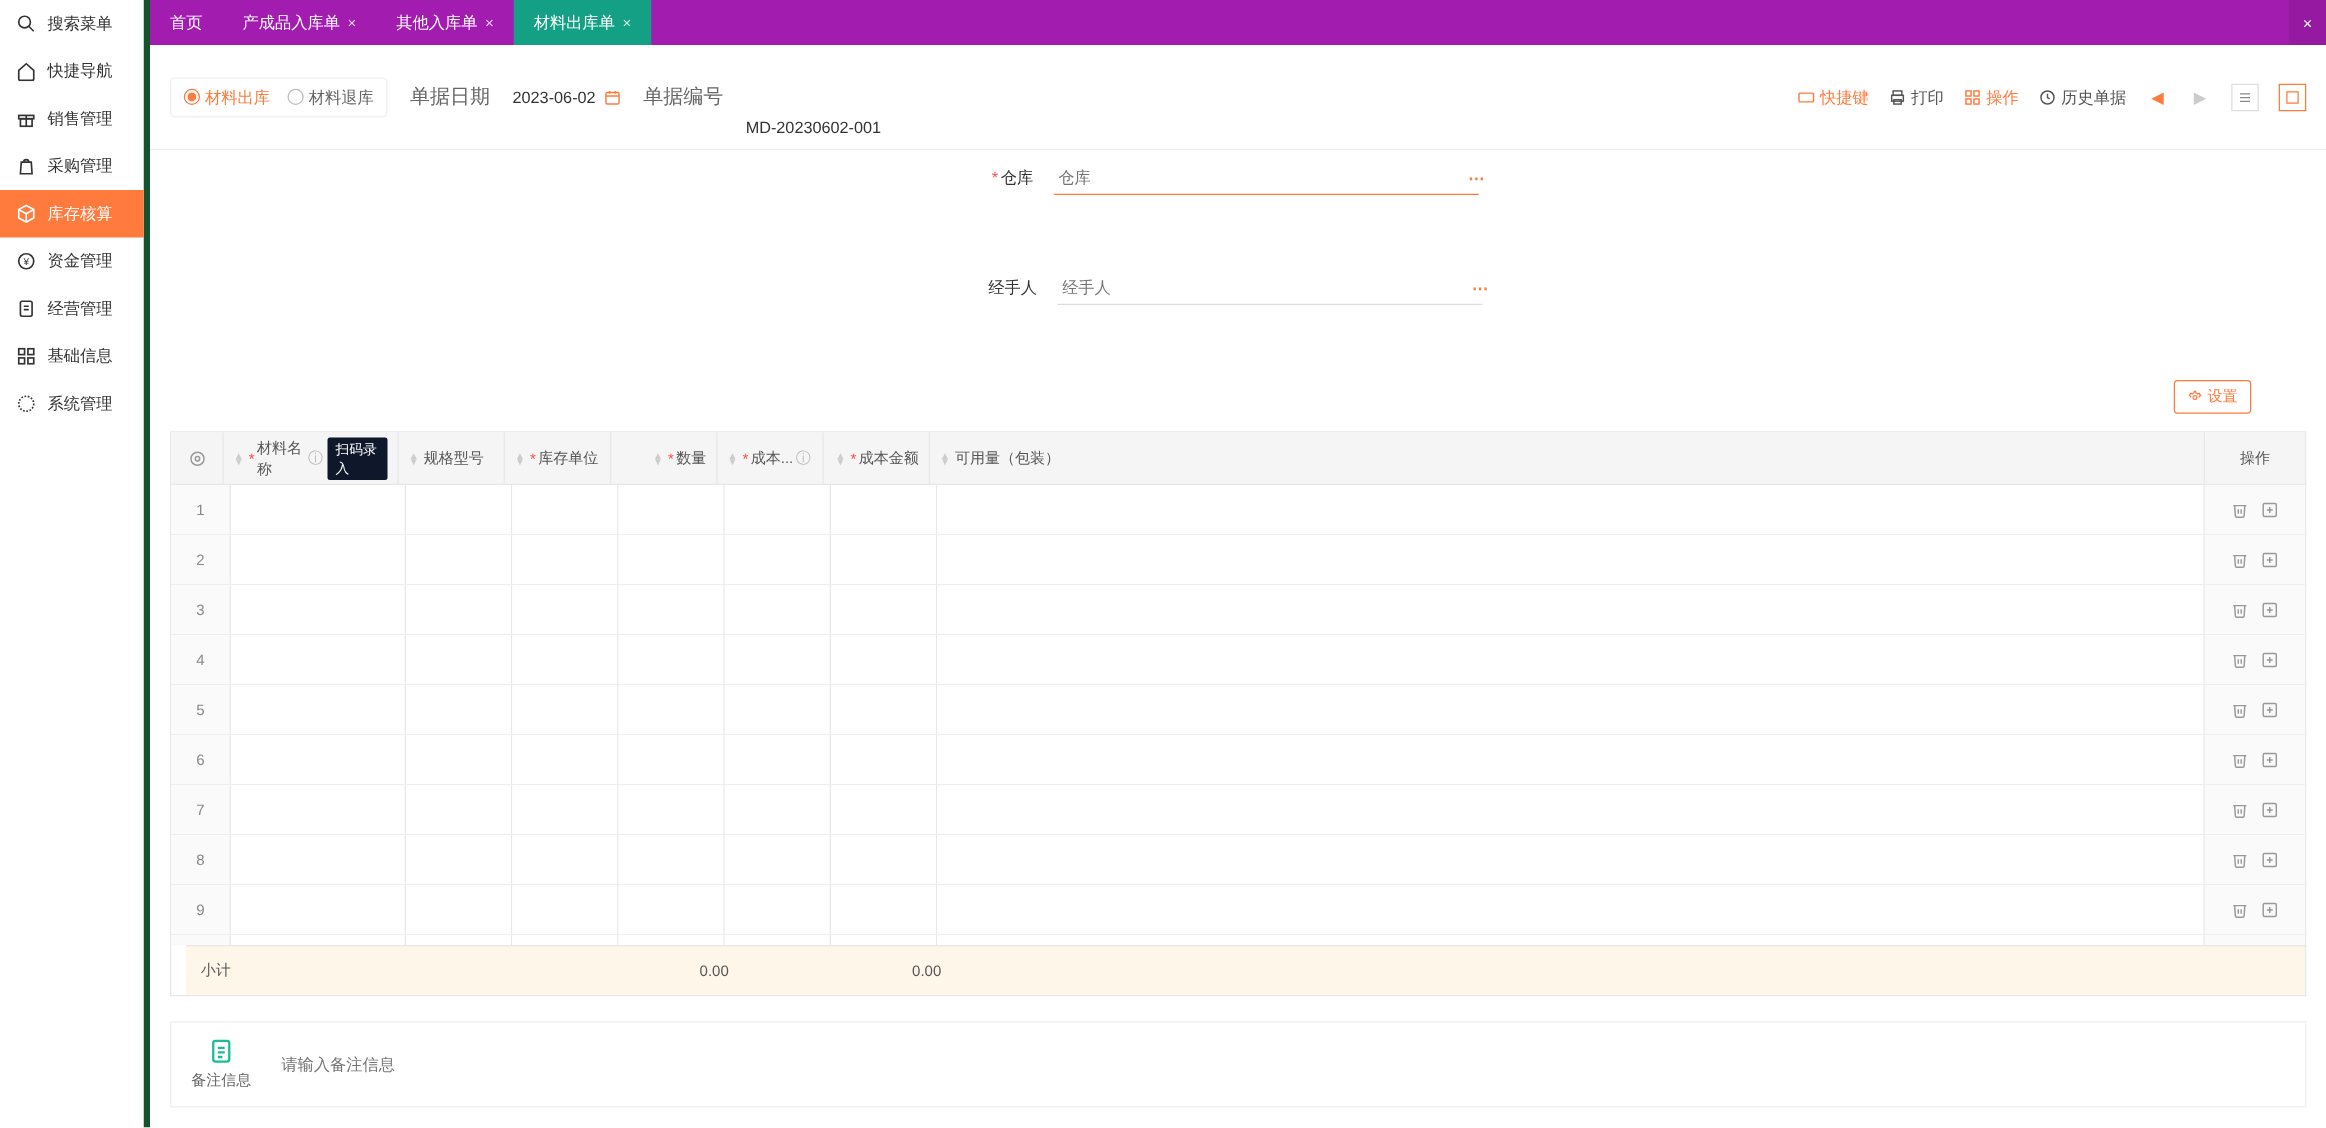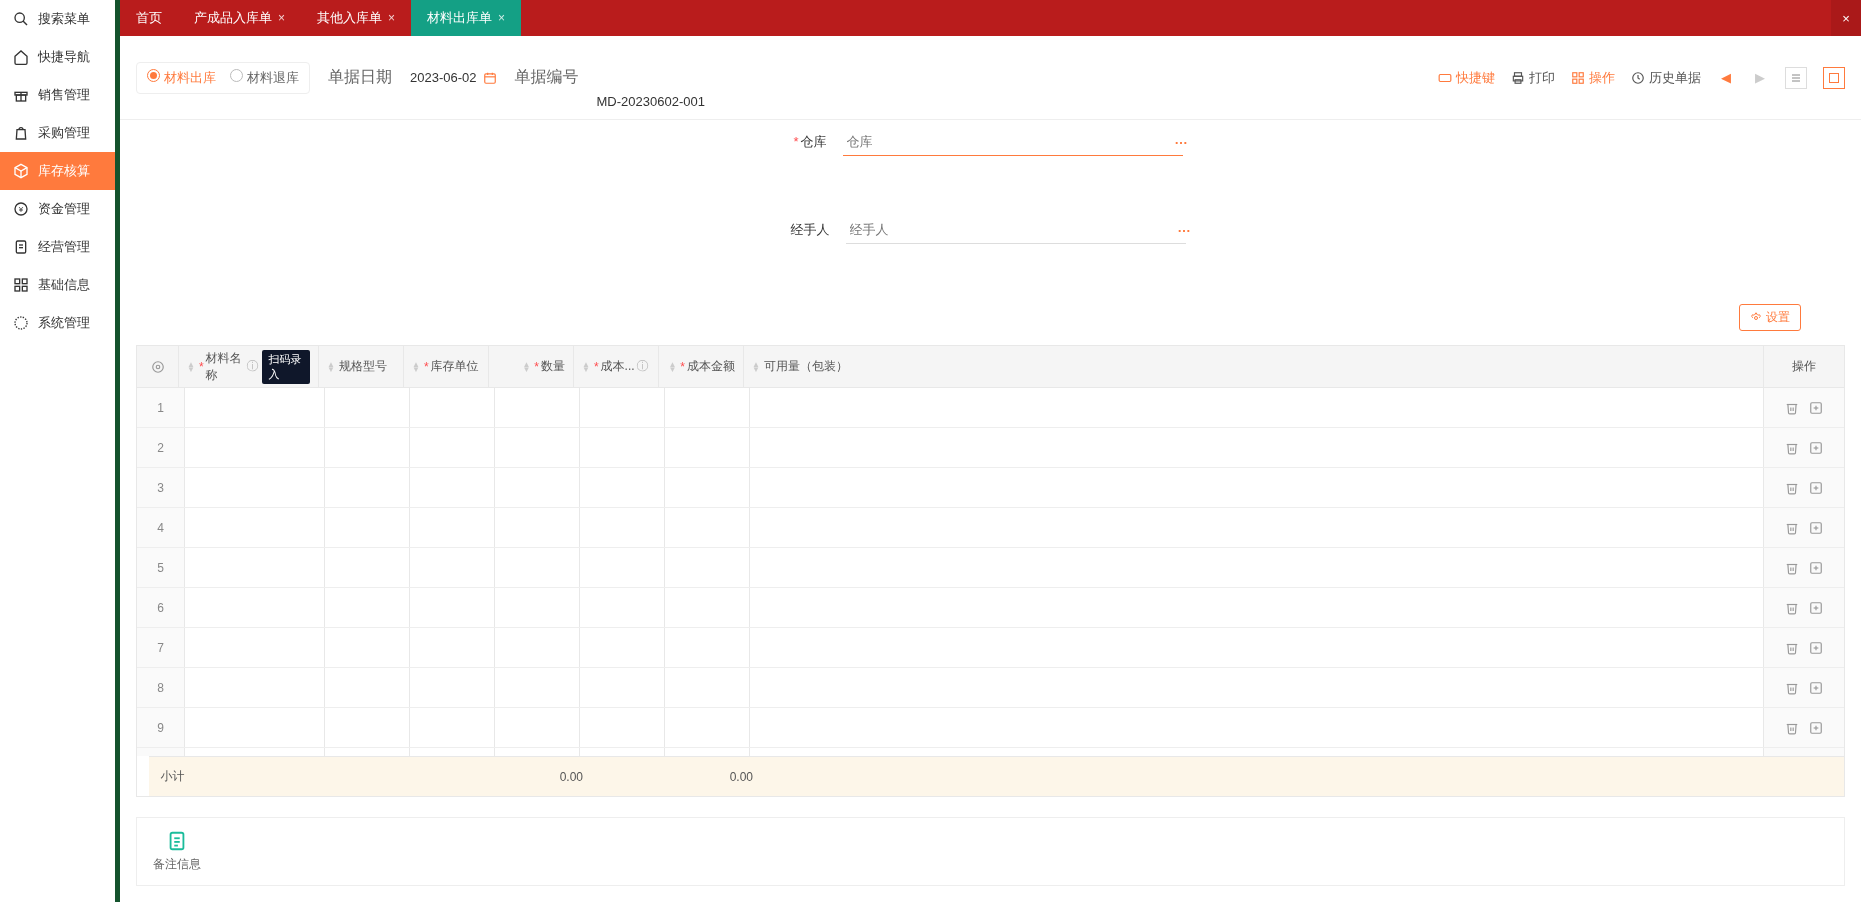--- a/index.html
+++ b/index.html
@@ -10,30 +10,30 @@
 .sidebar { width: 120px; background: #fff; border-right: 5px solid #14532d; }
 .sidebar-item { display: flex; align-items: center; padding: 10px 12px; cursor: pointer; color: #333; }
 .sidebar-item.active { background: #ff7a3d; color: #fff; }
 .sidebar-item .icon { width: 18px; height: 18px; margin-right: 8px; display: inline-flex; align-items: center; justify-content: center; }
 .sidebar-item span.label { font-size: 13px; }
 
 
 .main { flex: 1; display: flex; flex-direction: column; min-width: 0; }
 
 
-.tabs-bar { background: #b91c1c; height: 36px; display: flex; align-items: stretch; position: relative; }
+.tabs-bar { background: #a21caf; height: 36px; display: flex; align-items: stretch; position: relative; }
 .tab { display: flex; align-items: center; padding: 0 16px; color: #fff; font-size: 13px; cursor: pointer; position: relative; }
 .tab.active { background: #14a085; }
 .tab .close { margin-left: 6px; font-size: 12px; opacity: 0.8; cursor: pointer; }
 .tabs-close-all { margin-left: auto; width: 30px; display: flex; align-items: center; justify-content: center; color: #fff; cursor: pointer; background: rgba(0,0,0,0.08); }
 
 
 .toolbar { display: flex; align-items: center; padding: 10px 16px; border-bottom: 1px solid #eee; gap: 18px; }
 .radio-group { display: flex; align-items: center; gap: 14px; border: 1px solid #eee; border-radius: 4px; padding: 6px 10px;}
-.radio { display: inline-flex; cursor: pointer; gap: 4px; color: #666; font-size: 13px; }
+.radio { display: inline-flex; align-items: center; cursor: pointer; gap: 4px; color: #666; font-size: 13px; }
 .radio .dot { width: 13px; height: 13px; border: 1px solid #bbb; border-radius: 50%; display: inline-block; position: relative; }
 .radio.selected { color: #ff7a3d; }
 .radio.selected .dot { border-color: #ff7a3d; }
 .radio.selected .dot::after { content: ""; position: absolute; inset: 2px; border-radius: 50%; background: #ff7a3d; }
 .field-label { color: #666; font-size: 16px; }
 .date-value { display: inline-flex; align-items: center; gap: 6px; }
 .cal-icon { color: #ff7a3d; }
 .doc-no { color: #333; margin-top: 48px; }
 .toolbar-right { margin-left: auto; display: flex; align-items: center; gap: 16px; color: #333; }
 .tbtn { display: inline-flex; align-items: center; gap: 4px; cursor: pointer; color: #555; font-size: 13px; }
@@ -652,15 +652,16 @@
     <div class="remarks">
       <div class="remarks-icon-col">
         <svg width="22" height="22" viewBox="0 0 24 24" fill="none" stroke="#1bbc9b" stroke-width="2">
             <rect x="5" y="3" width="14" height="18" rx="2"></rect>
             <line x1="9" y1="9" x2="15" y2="9"></line>
             <line x1="9" y1="13" x2="15" y2="13"></line>
             <line x1="9" y1="17" x2="13" y2="17"></line>
           </svg>
         <span class="lbl">备注信息</span>
       </div>
+      <input class="remarks-input" placeholder="请输入备注信息" style="">
     </div>
   </div>
 </div>
 
 </body></html>

